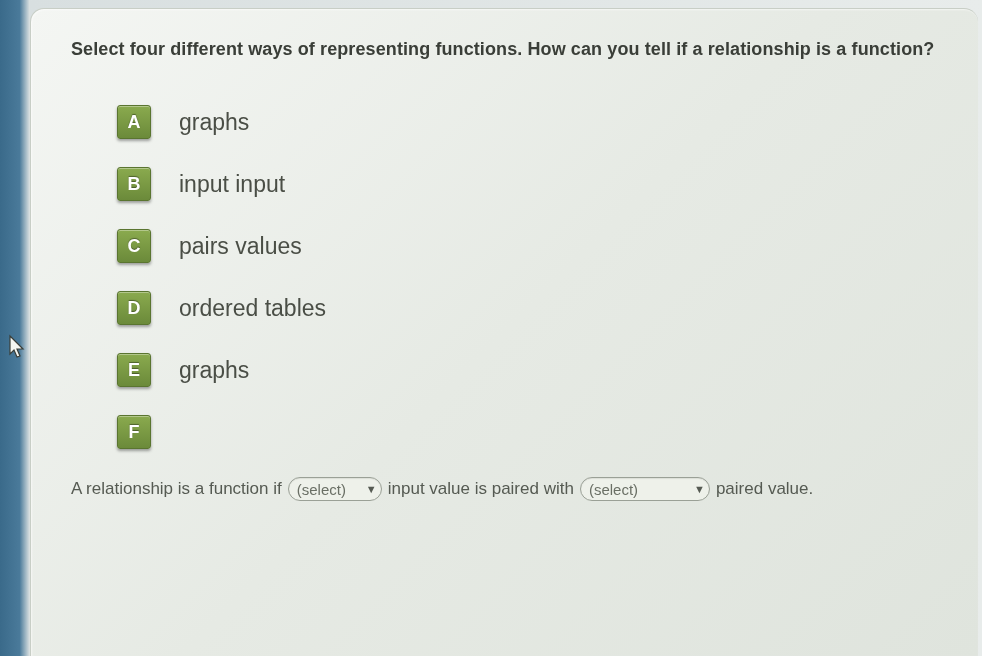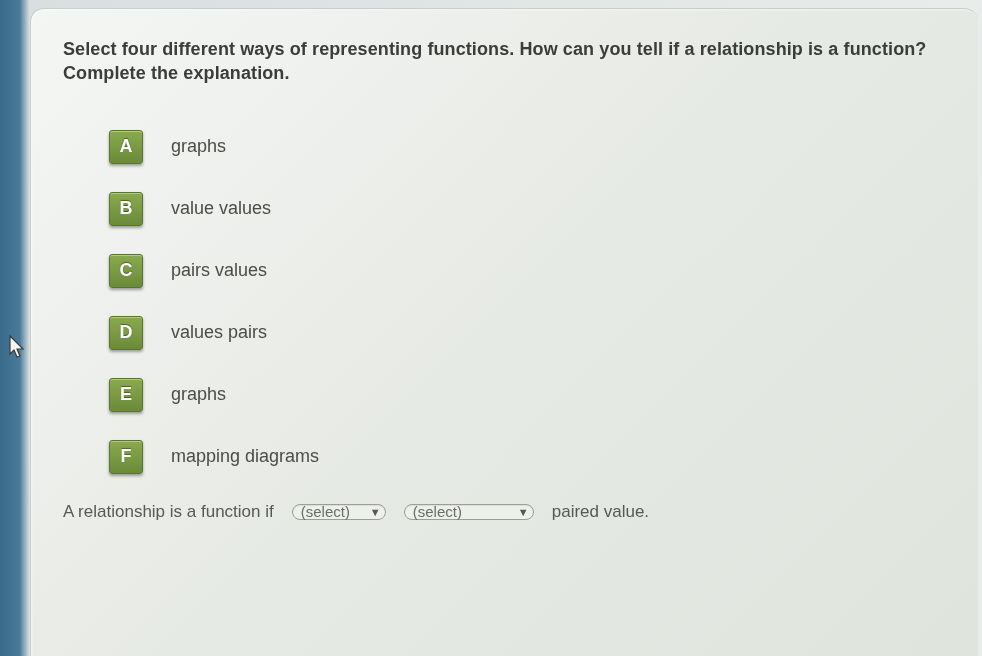--- a/index.html
+++ b/index.html
@@ -18,21 +18,21 @@
     .panel {
       position: absolute;
       top: 8px;
       left: 30px;
       right: 4px;
       bottom: 0;
       background: linear-gradient(135deg, #f4f6f3 0%, #e6eae4 50%, #dfe4dd 100%);
       border-radius: 14px 14px 0 0;
       border-top: 1px solid #c8cec6;
       border-left: 1px solid #c8cec6;
-      padding: 28px 40px 20px 32px;
+      padding: 28px 40px 20px 40px;
       box-shadow: inset 1px 1px 2px rgba(255,255,255,0.6);
     }
     .prompt {
       font-size: 18px;
       font-weight: 600;
       color: #3a3e38;
       line-height: 1.35;
       margin-bottom: 44px;
       letter-spacing: 0.1px;
     }
@@ -56,39 +56,39 @@
       display: flex;
       align-items: center;
       justify-content: center;
       box-shadow: 0 2px 3px rgba(0,0,0,0.35), inset 0 1px 0 rgba(255,255,255,0.35);
       text-shadow: 0 -1px 1px rgba(0,0,0,0.4);
       cursor: pointer;
       flex-shrink: 0;
     }
     .option-label {
       margin-left: 28px;
-      font-size: 18px;
+      font-size: 23px;
       color: #4a4e46;
       font-weight: 500;
     }
     .sentence {
       font-size: 17px;
       color: #555a52;
       display: flex;
       align-items: center;
       flex-wrap: wrap;
-      gap: 18px;
+      gap: 6px;
     }
     .dropdown {
       display: inline-flex;
       align-items: center;
       border: 1px solid #9aa096;
       background: #eef1ea;
       border-radius: 12px;
-      height: 16px;
+      height: 24px;
       padding: 0 4px 0 8px;
       color: #6a6f65;
       font-size: 15px;
       cursor: pointer;
       min-width: 94px;
       justify-content: space-between;
       box-shadow: inset 0 1px 1px rgba(0,0,0,0.08);
     }
     .dropdown.wide {
       min-width: 130px;
@@ -111,63 +111,62 @@
 <body>
 
 <svg class="cursor" viewBox="0 0 20 26">
   <path d="M2 2 L2 20 L6 16 L9 23 L12 22 L9 15 L15 15 Z" fill="#f5f7f2" stroke="#3a3e38" stroke-width="1.2"></path>
 </svg>
 
 <div class="panel">
 
   <div class="prompt">
     <span>Select four different ways of representing functions. How can you tell if a relationship is a function?</span><br>
-    <span>Complete the explanation.</span>
   </div>
 
   <div class="options">
 
     <div class="option-row">
       <div class="option-button">A</div>
       <div class="option-label">graphs</div>
     </div>
 
     <div class="option-row">
       <div class="option-button">B</div>
-      <div class="option-label">value values</div>
+      <div class="option-label">input input</div>
     </div>
 
     <div class="option-row">
       <div class="option-button">C</div>
       <div class="option-label">pairs values</div>
     </div>
 
     <div class="option-row">
       <div class="option-button">D</div>
-      <div class="option-label">values pairs</div>
+      <div class="option-label">ordered tables</div>
     </div>
 
     <div class="option-row">
       <div class="option-button">E</div>
       <div class="option-label">graphs</div>
     </div>
 
     <div class="option-row">
       <div class="option-button">F</div>
-      <div class="option-label">mapping diagrams</div>
     </div>
 
   </div>
 
   <div class="sentence">
     <span>A relationship is a function if</span>
     <span class="dropdown">
       <span>(select)</span>
       <span class="chev">▼</span>
     </span>
+    <span>input value is paired with</span>
     <span class="dropdown wide">
       <span>(select)</span>
       <span class="chev">▼</span>
     </span>
     <span>paired value.</span>
   </div>
 
 </div>
 
 </body></html>

